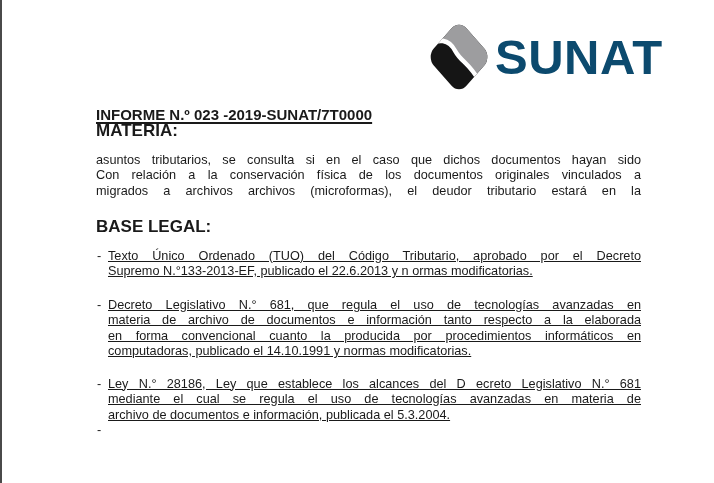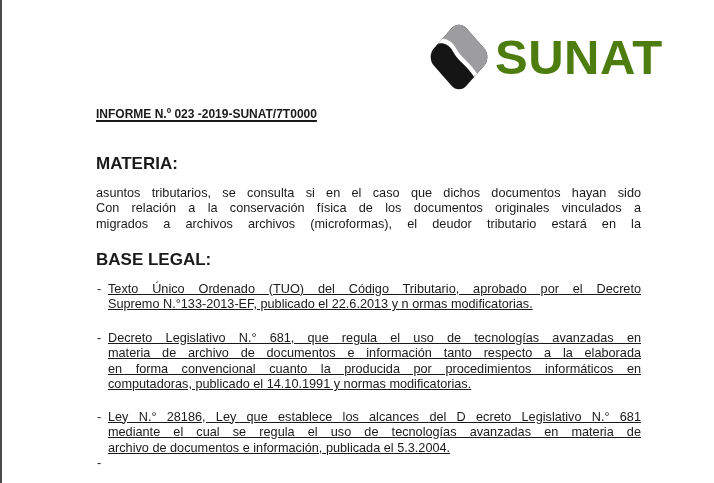--- a/index.html
+++ b/index.html
@@ -27,40 +27,39 @@
     top: 17px;
     display: flex;
     align-items: flex-start;
   }
   .logo-icon svg { display: block; }
   .logo-text {
     font-size: 49px;
     font-weight: 900;
     line-height: 80px;
     letter-spacing: 0.5px;
-    color: #4d7c0f;
+    color: #0c4a6e;
     margin-left: 1px;
     white-space: nowrap;
   }
 
   
   .doc {
     position: absolute;
     left: 96px;
     top: 106px;
     width: 545px;
   }
   .doc-title {
-    font-size: 12px;
+    font-size: 15px;
     font-weight: bold;
     line-height: 17px;
     text-decoration: underline;
     text-decoration-thickness: 1.5px;
     text-underline-offset: 2px;
-    margin-bottom: 33px;
     white-space: nowrap;
   }
   .section-heading {
     font-size: 17px;
     font-weight: bold;
     line-height: 15.5px;
     margin-bottom: 14px;
   }
   .para {
     font-size: 12.7px;

